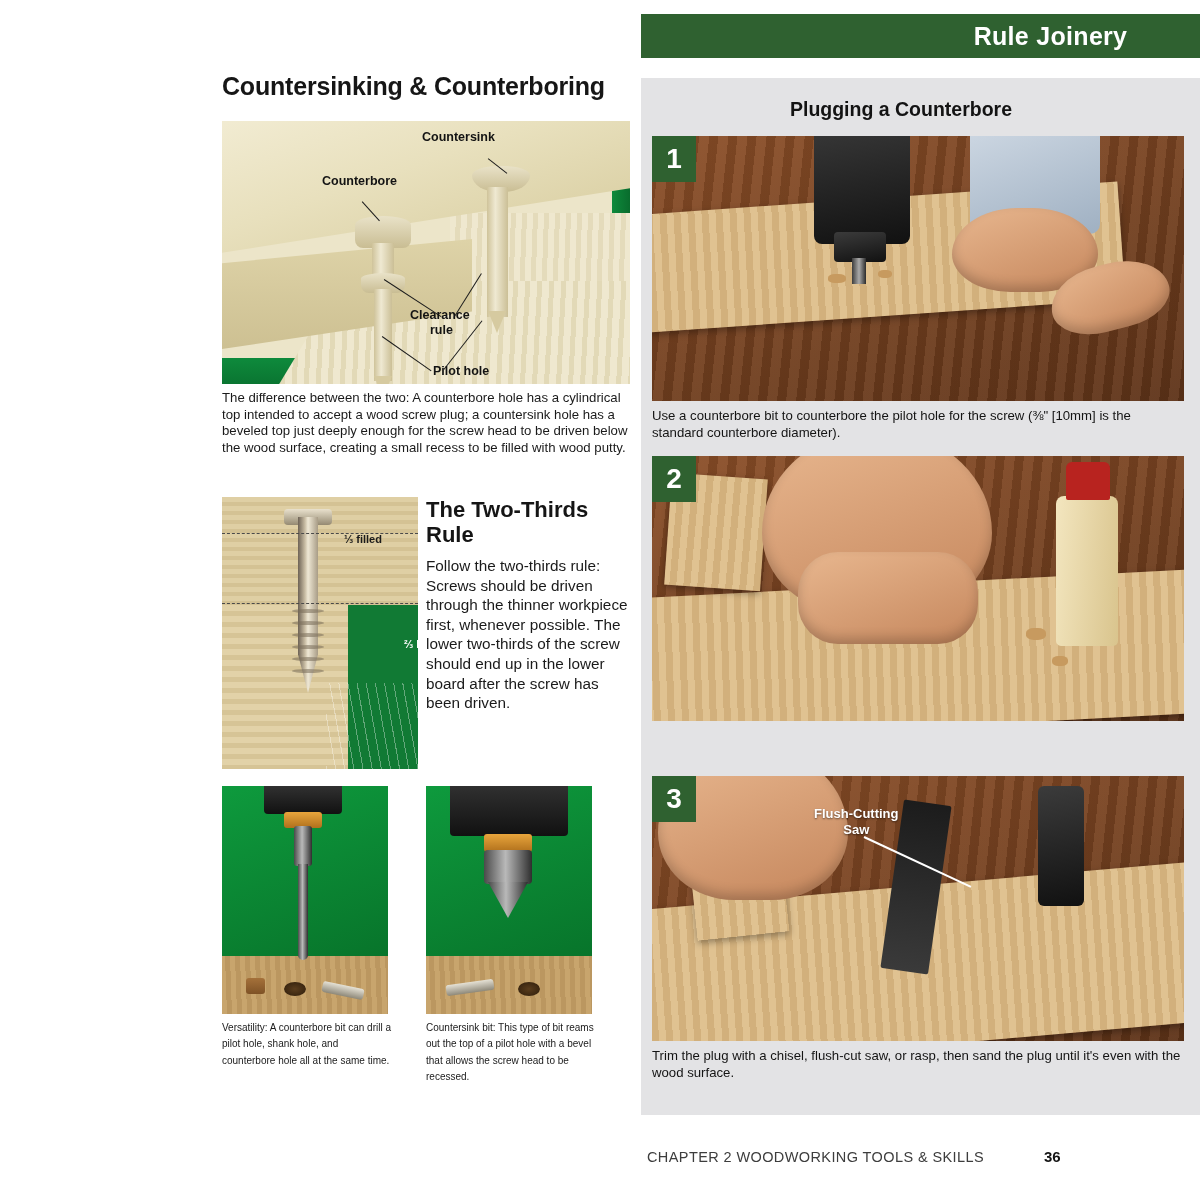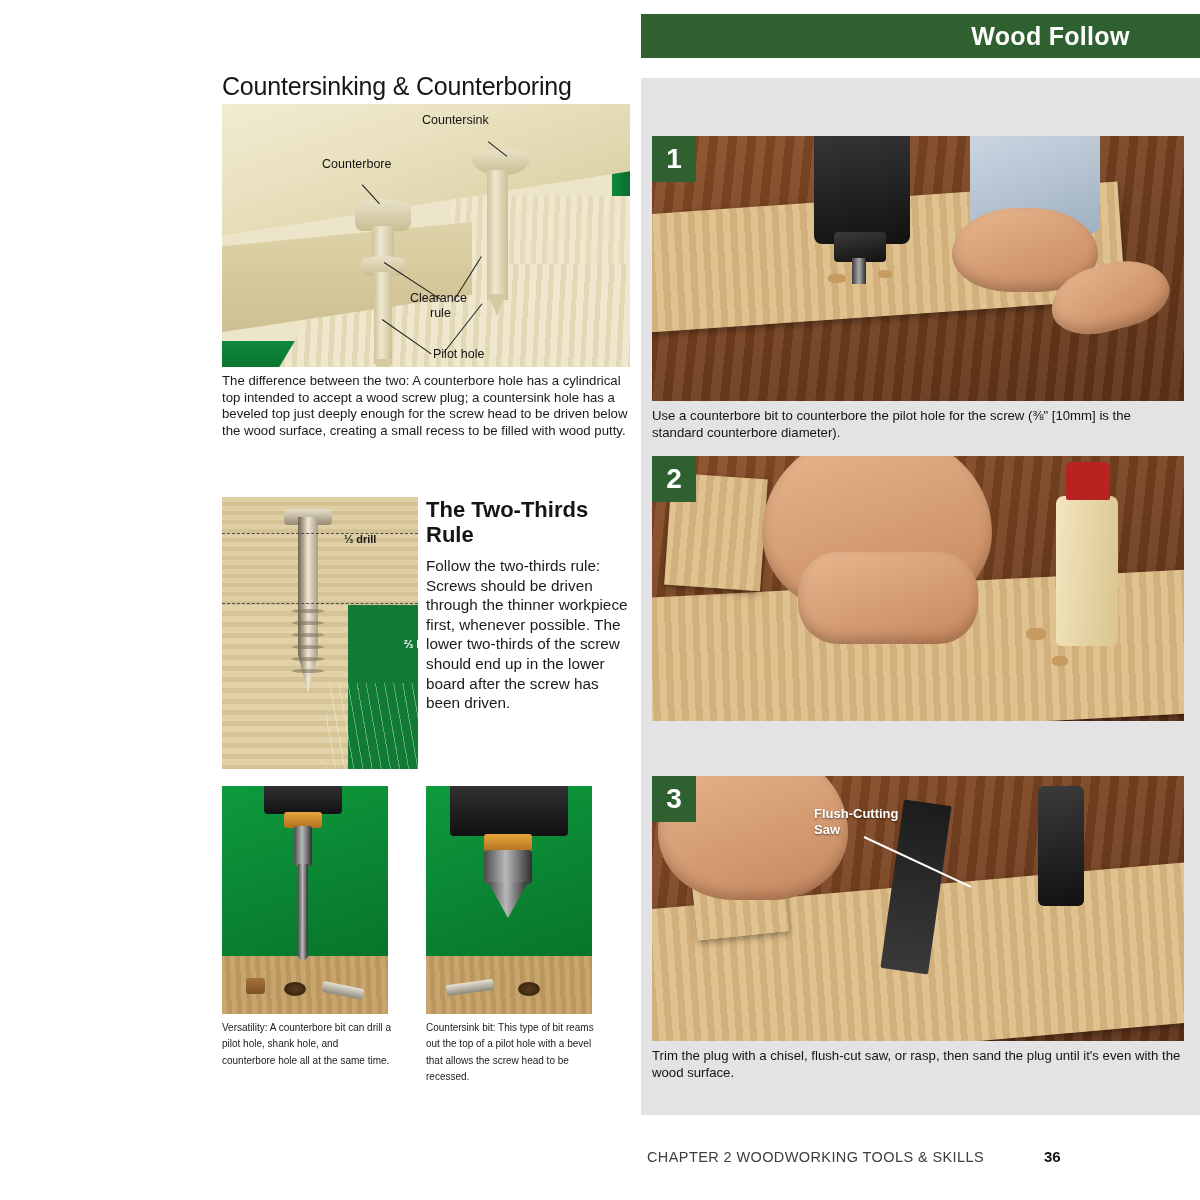--- a/index.html
+++ b/index.html
@@ -25,22 +25,22 @@
     color: #ffffff; font-size: 25px; font-weight: bold;
     letter-spacing: 0.3px;
     transform: translateX(130px);
   }
 
   
   .left-col {
     position: absolute; left: 222px; top: 72px; width: 408px;
   }
   .section-title {
-    font-size: 25px; font-weight: normal; color: #161616;
-    letter-spacing: -0.2px; margin-bottom: 3px;
+    font-size: 25px; font-weight: bold; color: #161616;
+    letter-spacing: -0.2px; margin-bottom: 20px;
   }
   .body-text {
     font-size: 13.2px; line-height: 16.6px; color: #1a1a1a;
   }
 
   
   .illus {
     position: relative; width: 408px; height: 263px;
     overflow: hidden; background: #ece5c9;
   }
@@ -80,21 +80,21 @@
     background: linear-gradient(180deg,#e9e2c8,#c9bd93);
     border-radius: 50% 50% 8px 8px / 28% 28% 8px 8px;
   }
   .screw-tip {
     position: absolute; width: 0; height: 0;
     border-left: 9px solid transparent; border-right: 9px solid transparent;
     border-top: 22px solid #d6caa0;
   }
   .lead-line { position: absolute; background: #1d1d1d; height: 1.3px; transform-origin: left center; }
   .illus-label {
-    position: absolute; font-size: 12.5px; font-weight: normal; color: #131313;
+    position: absolute; font-size: 12.5px; font-weight: bold; color: #131313;
     white-space: nowrap; text-align: center;
   }
 
   
   .tt-figure {
     position: absolute; left: 222px; top: 497px; width: 196px; height: 272px;
     background: #117a34; overflow: hidden;
   }
   .tt-figure .wood-top {
     position: absolute; left: 0; top: 0; width: 196px; height: 108px;
@@ -199,21 +199,21 @@
   .step-badge {
     position: absolute; left: 0; top: 0; width: 44px; height: 46px;
     background: #2f6130; color: #fff; font-size: 28px; font-weight: bold;
     display: flex; align-items: center; justify-content: center; z-index: 5;
   }
   .step-cap {
     margin-top: 7px; font-size: 13.2px; line-height: 16.5px; color: #141414;
   }
   .anno-label {
     position: absolute; color: #ffffff; font-size: 13px; font-weight: bold;
-    line-height: 16px; z-index: 6; text-shadow: 0 1px 2px rgba(0,0,0,.55);
+    line-height: 16px; z-index: 6; text-shadow: 0 1px 2px rgba(0,0,0,.55); text-align: center;
   }
   .anno-line {
     position: absolute; height: 2px; background: #ffffff; z-index: 6;
     transform-origin: left center;
   }
 
   
   .wood-bg-dark { position: absolute; inset: 0; background: linear-gradient(160deg,#8c4f28,#5e3318); }
   .bench-grain { position: absolute; inset: 0;
     background: repeating-linear-gradient(96deg, rgba(0,0,0,.10) 0 9px, rgba(255,255,255,.05) 9px 19px); }
@@ -258,21 +258,21 @@
   .footer-page {
     margin-left: 60px; font-size: 15px; font-weight: bold; color: #131313;
   }
 </style>
 </head>
 <body>
 
 <div class="page">
 
   <div class="header-bar">
-    <span class="header-title">Wood Follow</span>
+    <span class="header-title">Rule Joinery</span>
   </div>
 
   <div class="left-col">
     <div class="section-title">Countersinking &amp; Counterboring</div>
 
     <div class="illus">
       <div class="greenedge-r"></div>
       <div class="greenedge-b"></div>
       <div class="board-back"></div>
       <div class="board-lower"></div>
@@ -313,21 +313,21 @@
     <div class="screw-head-big"></div>
     <div class="screw-big"></div>
     <div class="thread" style="top:112px;"></div>
     <div class="thread" style="top:124px;"></div>
     <div class="thread" style="top:136px;"></div>
     <div class="thread" style="top:148px;"></div>
     <div class="thread" style="top:160px;"></div>
     <div class="thread" style="top:172px;"></div>
     <div class="dashline" style="top:36px;"></div>
     <div class="dashline" style="top:106px;"></div>
-    <div class="tt-label dark" style="left:122px; top:36px;">⅓ drill</div>
+    <div class="tt-label dark" style="left:122px; top:36px;">⅓ filled</div>
     <div class="tt-label light" style="left:134px; top:141px;">⅔ length</div>
   </div>
 
   <div class="tt-text">
     <div class="tt-heading">The Two-Thirds Rule</div>
     <div class="tt-body">Follow the two-thirds rule: Screws should be driven through the thinner workpiece first, whenever possible. The lower two-thirds of the screw should end up in the lower board after the screw has been driven.</div>
   </div>
 
   <div class="photo-pair">
     <div class="photo-sm left">
@@ -354,20 +354,21 @@
   </div>
 
   <div class="cap-left">
     <div class="photo-cap">Versatility: A counterbore bit can drill a pilot hole, shank hole, and counterbore hole all at the same time.</div>
   </div>
   <div class="cap-right">
     <div class="photo-cap">Countersink bit: This type of bit reams out the top of a pilot hole with a bevel that allows the screw head to be recessed.</div>
   </div>
 
   <div class="right-panel">
+    <div class="right-panel-title">Plugging a Counterbore</div>
 
     <div class="step" style="top:58px;">
       <div class="step-photo">
         <div class="wood-bg-dark"></div>
         <div class="bench-grain"></div>
         <div class="plank" style="left:-10px; top:62px; width:480px; height:118px; transform:rotate(-4deg);"></div>
         <div class="sleeve" style="left:318px; top:-14px; width:130px; height:112px;"></div>
         <div class="hand" style="left:300px; top:72px; width:146px; height:84px;"></div>
         <div class="hand" style="left:398px; top:128px; width:120px; height:66px; transform:rotate(-14deg);"></div>
         <div class="drill-body" style="left:162px; top:-20px; width:96px; height:128px;"></div>

